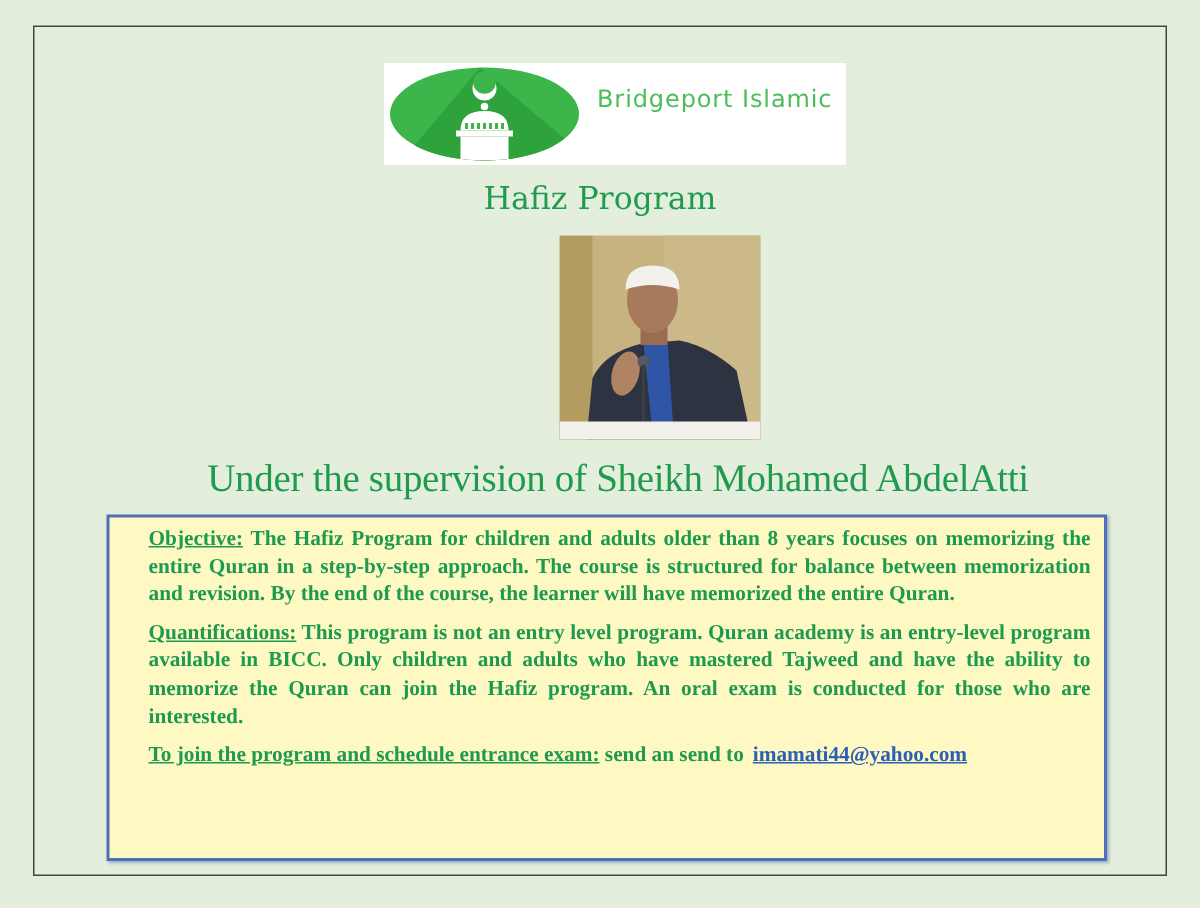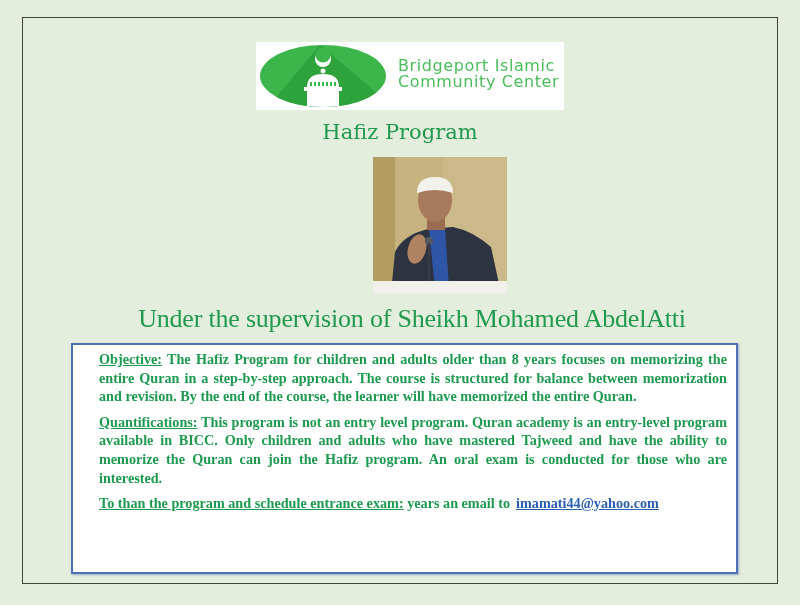--- a/index.html
+++ b/index.html
@@ -7,21 +7,21 @@
     body { background: #e4eedc; position: relative; font-family: "DejaVu Serif", serif; }
     .frame { position: absolute; left: 22px; top: 17px; width: 756px; height: 567px; border: 1.5px solid #3c4a3c; background: #e4eedc; }
     .logo { position: absolute; left: 256px; top: 42px; width: 308px; height: 68px; background: #ffffff; }
     .logo-circle { position: absolute; left: 4px; top: 3px; width: 126px; height: 62px; border-radius: 50%; background: #3cb64a; overflow: hidden; }
     .logo-circle .shade { position: absolute; left: 60px; top: 0; width: 90px; height: 90px; background: #2ea33c; transform: rotate(40deg); transform-origin: 0 0; }
     .logo-circle svg { position: absolute; left: 0; top: 0; }
     .logo-text { position: absolute; left: 142px; top: 16px; font-family: "DejaVu Sans", sans-serif; font-size: 16px; line-height: 16px; color: #4bbd5a; letter-spacing: 0.6px; }
     .title { position: absolute; left: 0; width: 800px; top: 120px; text-align: center; font-family: "DejaVu Serif", serif; font-weight: normal; font-size: 21px; color: #1f9a4e; }
     .photo { position: absolute; left: 373px; top: 157px; width: 134px; height: 136px; background: #c9b784; overflow: hidden; }
     .subtitle { position: absolute; left: 0; width: 800px; top: 304px; text-align: center; font-family: "Liberation Serif", serif; font-size: 26px; color: #1f9a4e; letter-spacing: -0.2px; padding-left: 24px; }
-    .info-box { position: absolute; left: 71px; top: 343px; width: 667px; height: 231px; background: #ffffff; border: 2px solid #4f6fb8; box-shadow: 1px 1px 2px rgba(80,110,180,0.5); padding: 5px 9px 0 26px; }
+    .info-box { position: absolute; left: 71px; top: 343px; width: 667px; height: 231px; background: #fef9c3; border: 2px solid #4f6fb8; box-shadow: 1px 1px 2px rgba(80,110,180,0.5); padding: 5px 9px 0 26px; }
     .para { font-family: "Liberation Serif", serif; font-weight: bold; font-size: 14.2px; line-height: 18.6px; color: #1d9a50; text-align: justify; margin-bottom: 7px; }
     .label { text-decoration: underline; }
     .email { color: #2b5fb4; text-decoration: underline; margin-left: 6px; }
   </style>
 </head>
 <body>
 
 <div class="frame"></div>
 
 <div class="logo">
@@ -41,21 +41,20 @@
       <rect x="54" y="37" width="2" height="4" fill="#3cb64a"></rect>
       <rect x="58" y="37" width="2" height="4" fill="#3cb64a"></rect>
       <rect x="62" y="37" width="2" height="4" fill="#3cb64a"></rect>
       <rect x="66" y="37" width="2" height="4" fill="#3cb64a"></rect>
       <rect x="70" y="37" width="2" height="4" fill="#3cb64a"></rect>
       <rect x="74" y="37" width="2" height="4" fill="#3cb64a"></rect>
     </svg>
   </div>
   <div class="logo-text">
     <div>Bridgeport Islamic</div>
-    <div>Community Center</div>
   </div>
 </div>
 
 <div class="title">Hafiz Program</div>
 
 <div class="photo">
   <svg width="134" height="136" viewBox="0 0 134 136">
     <rect x="0" y="0" width="134" height="136" fill="#c7b37f"></rect>
     <rect x="0" y="0" width="22" height="136" fill="#b39c62"></rect>
     <rect x="70" y="0" width="64" height="136" fill="#cbb98a"></rect>
@@ -76,14 +75,14 @@
 
     <rect x="0" y="124" width="134" height="12" fill="#f2f0ea"></rect>
   </svg>
 </div>
 
 <div class="subtitle">Under the supervision of Sheikh Mohamed AbdelAtti</div>
 
 <div class="info-box">
   <p class="para"><span class="label">Objective:</span><span> The Hafiz Program for children and adults older than 8 years focuses on memorizing the entire Quran in a step-by-step approach. The course is structured for balance between memorization and revision. By the end of the course, the learner will have memorized the entire Quran.</span></p>
   <p class="para"><span class="label">Quantifications:</span><span> This program is not an entry level program. Quran academy is an entry-level program available in BICC. Only children and adults who have mastered Tajweed and have the ability to memorize the Quran can join the Hafiz program. An oral exam is conducted for those who are interested.</span></p>
-  <p class="para"><span class="label">To than the program and schedule entrance exam:</span><span> years an email to</span><a class="email" href="mailto:imamati44@yahoo.com">imamati44@yahoo.com</a></p>
+  <p class="para"><span class="label">To join the program and schedule entrance exam:</span><span> send an send to</span><a class="email" href="mailto:imamati44@yahoo.com">imamati44@yahoo.com</a></p>
 </div>
 
 </body></html>

